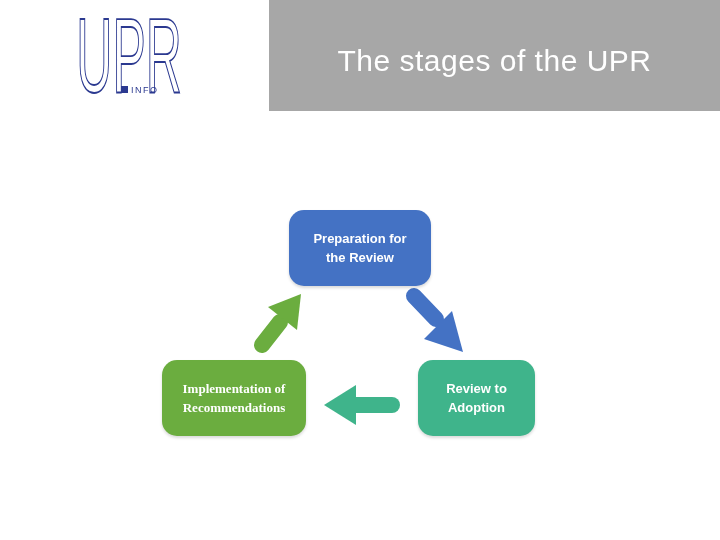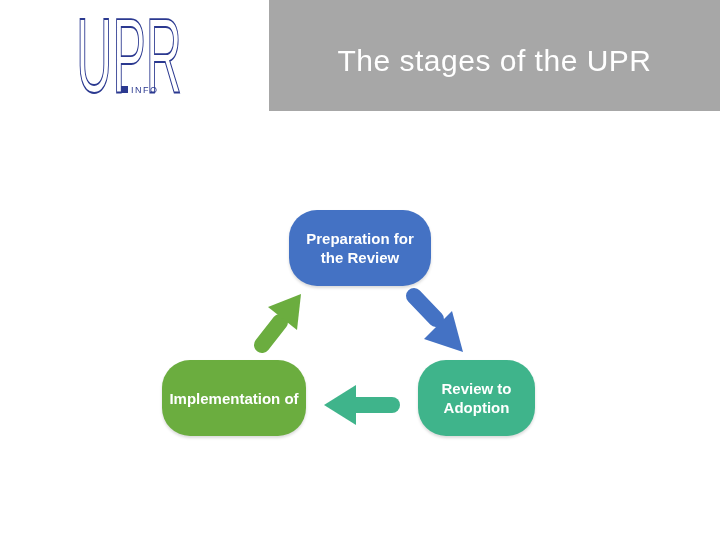--- a/index.html
+++ b/index.html
@@ -42,29 +42,29 @@
     position: absolute;
     left: 74px;
     top: 12px;
     width: 112px;
     height: 92px;
   }
 
   
   .cycle-box {
     position: absolute;
-    border-radius: 28px;
+    border-radius: 15px;
     display: flex;
     flex-direction: column;
     align-items: center;
     justify-content: center;
     text-align: center;
     color: #ffffff;
     font-weight: bold;
-    font-size: 15px;
+    font-size: 13px;
     line-height: 19px;
     box-shadow: 0 2px 3px rgba(0,0,0,0.15);
   }
   .box-preparation   { left: 289px; top: 210px; width: 142px; height: 76px; }
   .box-implementation{ left: 162px; top: 360px; width: 144px; height: 76px; }
   .box-review        { left: 418px; top: 360px; width: 117px; height: 76px; }
 
   .arrow-layer {
     position: absolute;
     left: 0; top: 0;
@@ -106,22 +106,23 @@
       <path d="M262,345 L280,322" fill="none" stroke-width="16" stroke-linecap="round" stroke="#6bad3f"></path>
       <polygon points="301,294 297,330 268,307" fill="#6bad3f"></polygon>
     </g>
   </svg>
 
   <div class="cycle-box box-preparation" style="background-color: rgb(68, 114, 196);">
     <span>Preparation for</span>
     <span>the Review</span>
   </div>
 
-  <div class="cycle-box box-implementation" style="background-color: rgb(107, 173, 63);">
+  <div class="cycle-box box-implementation" style="background-color: rgb(107, 173, 63); font-family: Liberation Serif, serif;">
     <span>Implementation of</span>
+    <span>Recommendations</span>
   </div>
 
   <div class="cycle-box box-review" style="background-color: rgb(63, 180, 139);">
     <span>Review to</span>
     <span>Adoption</span>
   </div>
 
 </div>
 
 </body></html>

